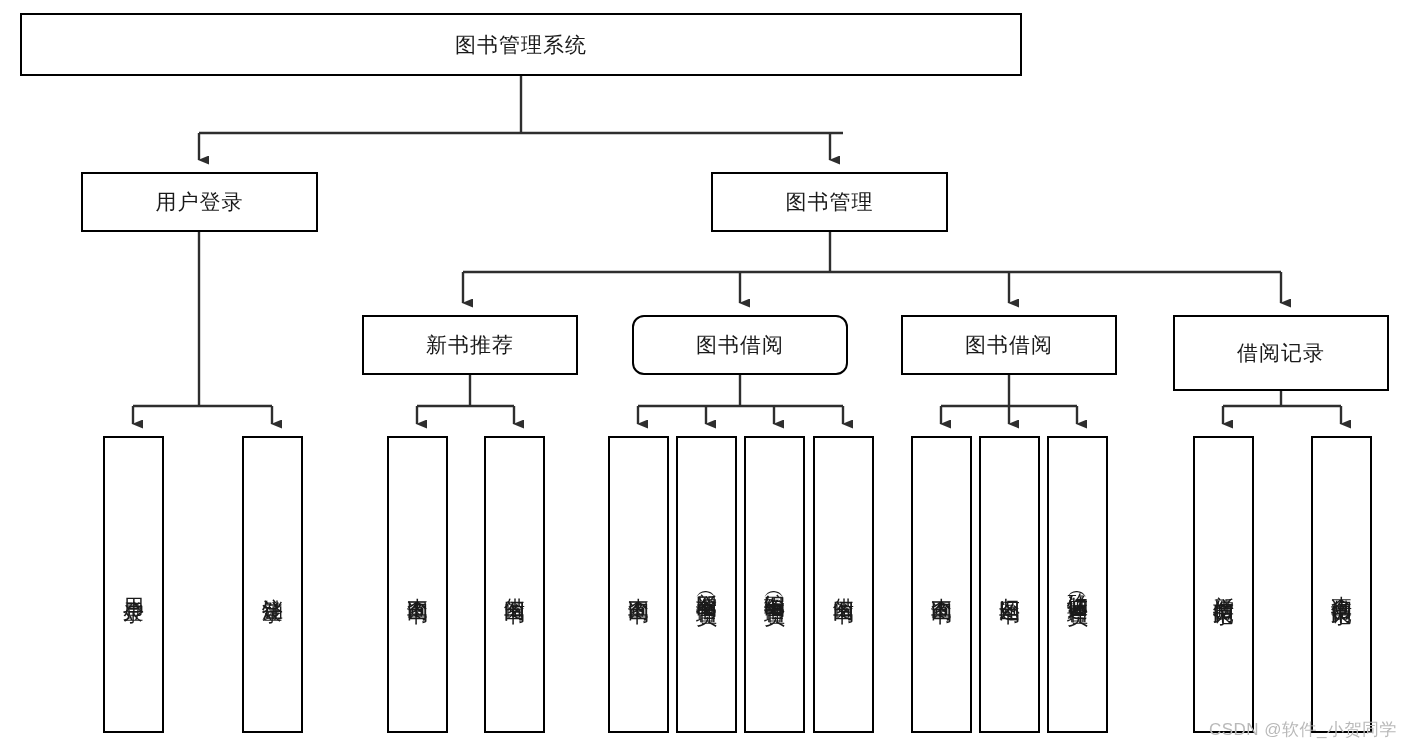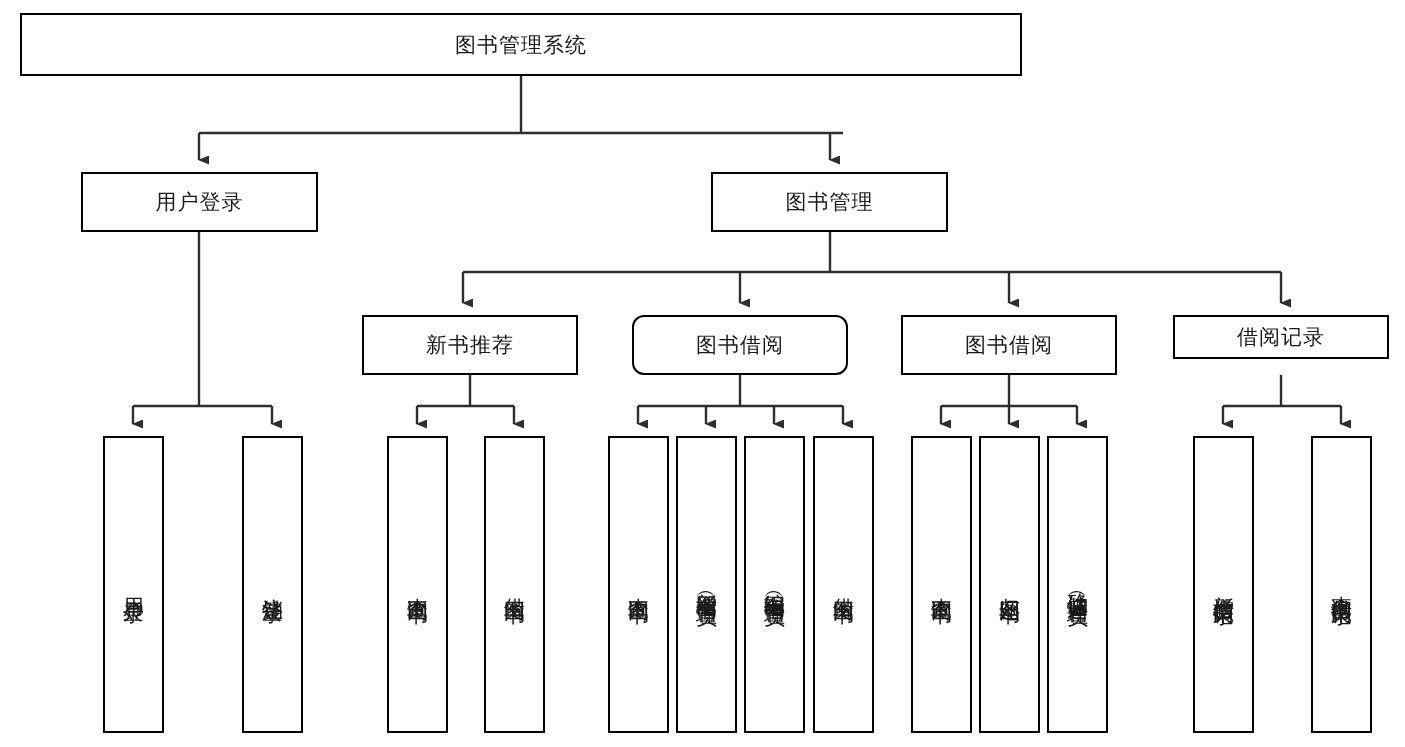--- a/index.html
+++ b/index.html
@@ -130,21 +130,21 @@
 
   <div class="node horiz" style="left:362px; top:315px; width:216px; height:60px;">
     <span class="label">新书推荐</span>
   </div>
   <div class="node horiz" style="left:632px; top:315px; width:216px; height:60px;border-radius:12px;">
     <span class="label">图书借阅</span>
   </div>
   <div class="node horiz" style="left:901px; top:315px; width:216px; height:60px;">
     <span class="label">图书借阅</span>
   </div>
-  <div class="node horiz" style="left:1173px; top:315px; width:216px; height:44px;">
+  <div class="node horiz" style="left:1173px; top:315px; width:216px; height:76px;">
     <span class="label">借阅记录</span>
   </div>
 
   <div class="node vert" style="left:103px; top:436px; width:61px; height:297px;">
     <span class="label">用户登录</span>
   </div>
   <div class="node vert" style="left:242px; top:436px; width:61px; height:297px;">
     <span class="label">注销登录</span>
   </div>
 
@@ -178,14 +178,15 @@
     <span class="label">确认归还（管理员）</span>
   </div>
 
   <div class="node vert" style="left:1193px; top:436px; width:61px; height:297px;">
     <span class="label">新增借阅记录</span>
   </div>
   <div class="node vert" style="left:1311px; top:436px; width:61px; height:297px;">
     <span class="label">查询借阅记录</span>
   </div>
 
+  <div class="watermark">CSDN @软件_小贺同学</div>
 
 </div>
 
 </body></html>

